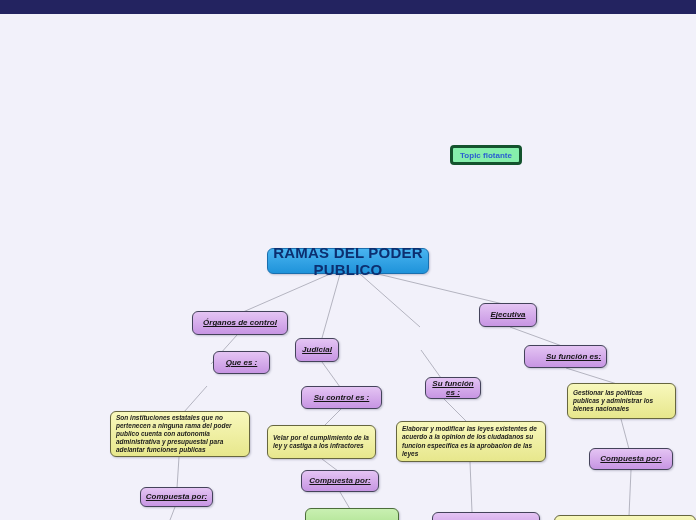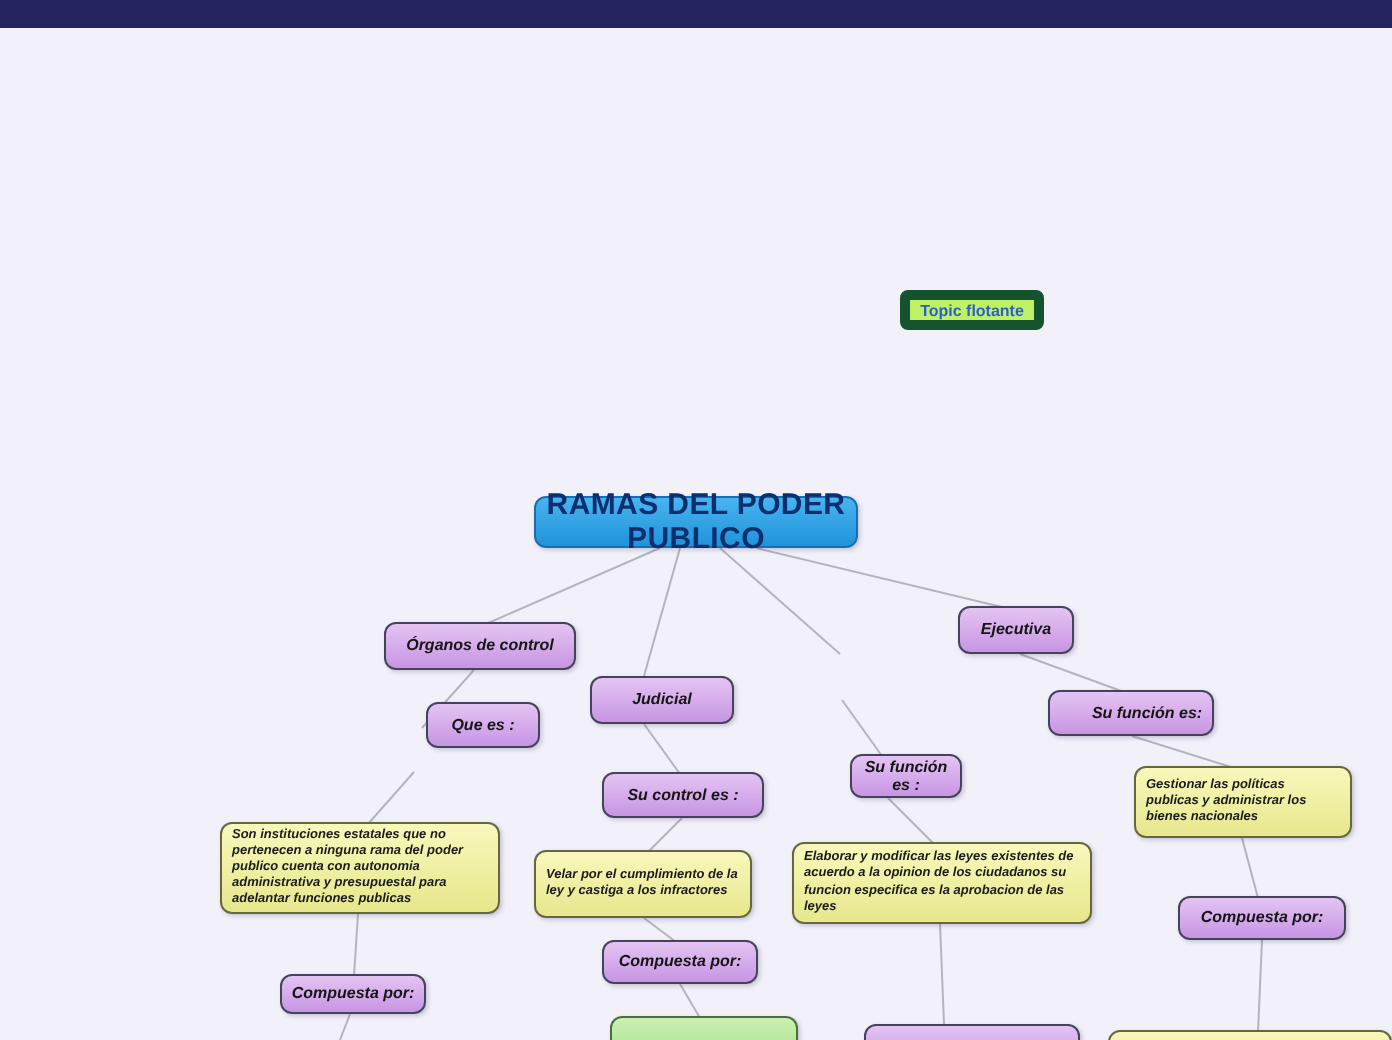--- a/index.html
+++ b/index.html
@@ -17,34 +17,34 @@
     position:absolute;z-index:2;box-sizing:border-box;
     display:flex;align-items:center;justify-content:center;
     border-radius:6px;border:1px solid #44435a;
     box-shadow:1px 1px 2px rgba(60,60,90,.25);
     text-align:center;padding:2px 4px;cursor:pointer;
   }
   .node .lbl{display:block;width:100%;}
   .purple{background:linear-gradient(#e4c4f3,#c795e3);}
   .purple .lbl{
     font-size:8px;font-weight:bold;font-style:italic;
-    color:#151515;line-height:1.15;
+    text-decoration:underline;color:#151515;line-height:1.15;
   }
   .yellow{background:linear-gradient(#f8f8bc,#e7e78c);border-color:#66663f;}
   .yellow .lbl{
     font-size:6.5px;font-weight:bold;font-style:italic;
     color:#1b1b1b;line-height:1.25;text-align:left;
   }
   .yellow{justify-content:flex-start;padding:3px 5px;}
   .green{background:linear-gradient(#c9f0b2,#a4dd85);border-color:#4c6e3a;}
   .blue{background:linear-gradient(#49b4f0,#1f93da);border-color:#1a6fae;}
   .blue .lbl{
     font-size:15px;font-weight:bold;color:#0c2f70;letter-spacing:.2px;
   }
-  .white{background:#bef264;border:5px solid #14532d;border-radius:4px;box-shadow:none;}
+  .white{background:#86efac;border:3px solid #14532d;border-radius:4px;box-shadow:none;}
   .white .lbl{font-size:8px;font-weight:bold;color:#2b5fd0;}
 </style>
 </head>
 <body>
 
 <div id="canvas">
 
   <div id="topbar"></div>
 
   <svg id="edges" width="696" height="520">
@@ -89,21 +89,21 @@
   <div class="node purple" style="left:181px;top:351px;width:57px;height:23px;margin-left:32px;">
     <span class="lbl">Que es :</span>
   </div>
   <div class="node yellow" style="left:110px;top:411px;width:140px;height:46px;">
     <span class="lbl">Son instituciones estatales que no pertenecen a ninguna rama del poder publico  cuenta con autonomia administrativa y presupuestal para adelantar funciones publicas</span>
   </div>
   <div class="node purple" style="left:140px;top:487px;width:73px;height:20px;">
     <span class="lbl">Compuesta por:</span>
   </div>
 
-  <div class="node purple" style="left:295px;top:338px;width:72px;height:24px;">
+  <div class="node purple" style="left:295px;top:338px;width:44px;height:24px;">
     <span class="lbl">Judicial</span>
   </div>
   <div class="node purple" style="left:301px;top:386px;width:81px;height:23px;">
     <span class="lbl">Su control es :</span>
   </div>
   <div class="node yellow" style="left:267px;top:425px;width:109px;height:34px;">
     <span class="lbl">Velar por el cumplimiento de la ley y castiga a los infractores</span>
   </div>
   <div class="node purple" style="left:301px;top:470px;width:78px;height:22px;">
     <span class="lbl">Compuesta por:</span>

